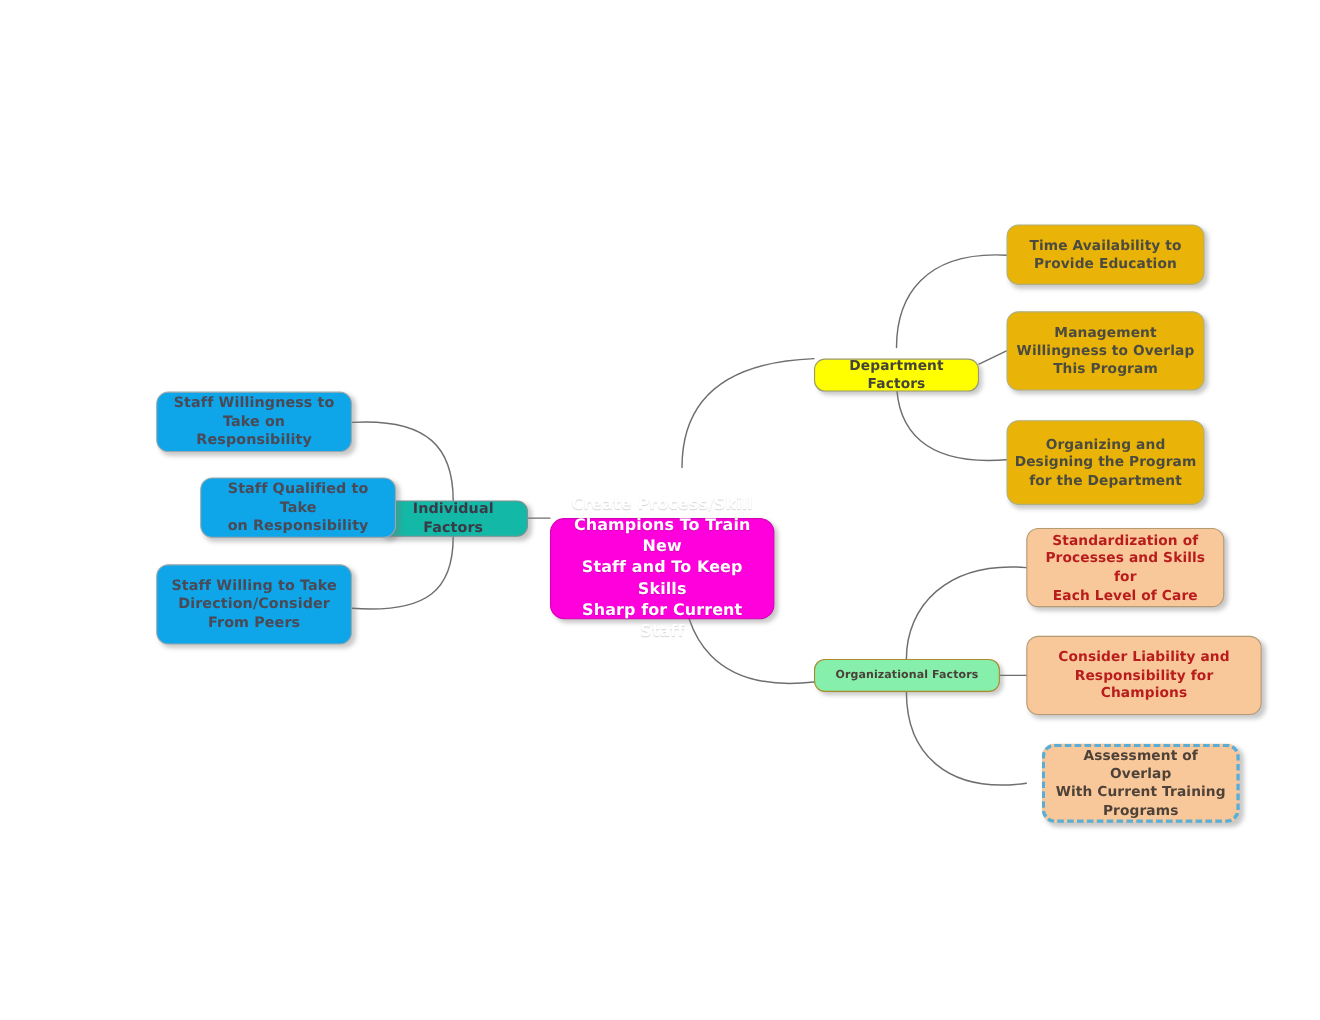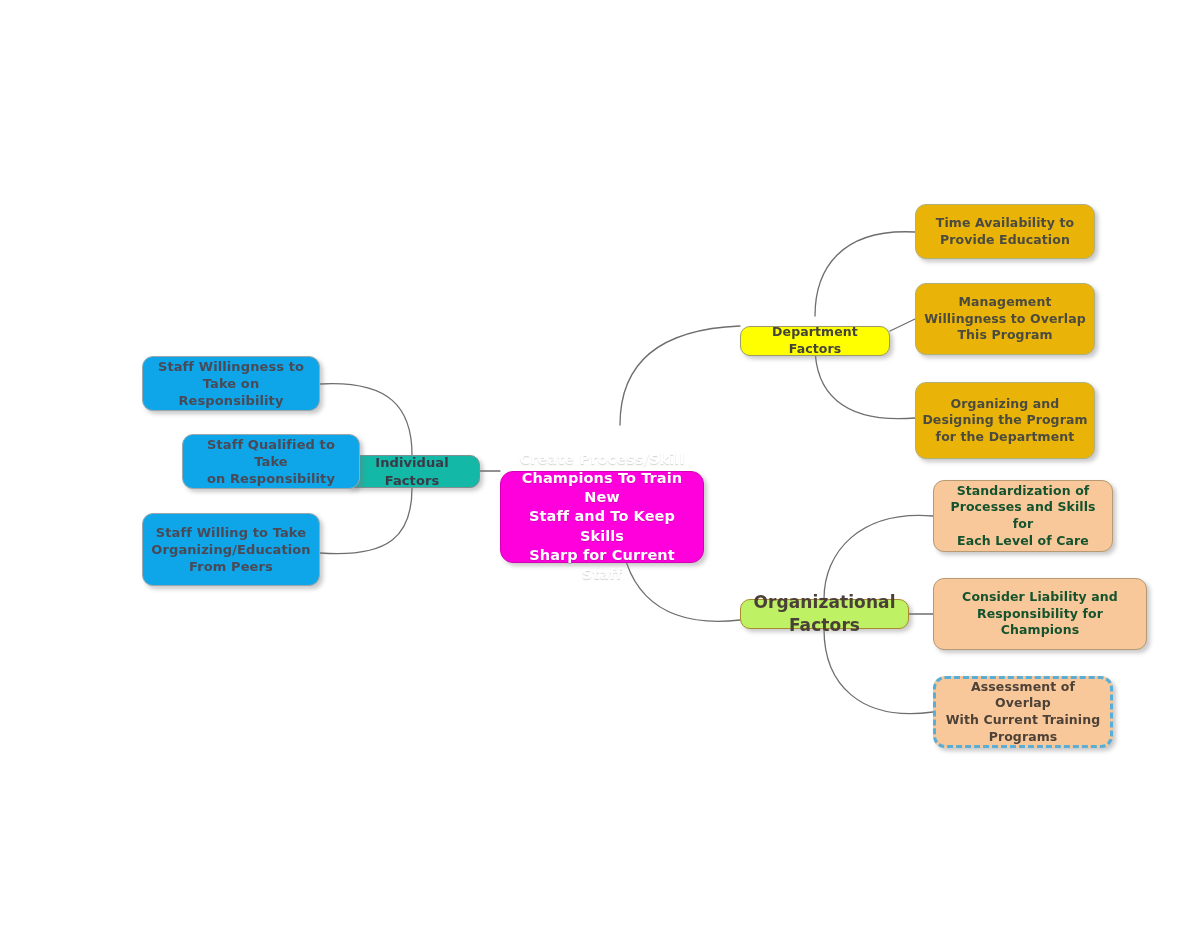--- a/index.html
+++ b/index.html
@@ -62,51 +62,52 @@
     border-radius: 10px;
   }
   .n-branch-yellow {
     background: #ffff00;
     border: 1px solid #9a9a6a;
     color: #44443a;
     font-size: 12.5px;
     border-radius: 10px;
   }
   .n-branch-gold {
-    background: #bef264;
+    background: #86efac;
     border: 1px solid #a98d2c;
     color: #4a4038;
-    font-size: 17px;
+    font-size: 10px;
     border-radius: 10px;
   }
   
   .n-leaf-cyan {
     background: #0ea5e9;
     border: 1px solid #9aa8ad;
     color: #4a4a57;
     font-size: 13px;
   }
   .n-leaf-yellow {
     background: #eab308;
     border: 1px solid #b0b07c;
     color: #4b4b3f;
     font-size: 12.5px;
   }
   .n-leaf-peach {
     background: #f8c89a;
     border: 1px solid #b59a74;
-    color: #14532d;
+    color: #b91c1c;
     font-size: 12.5px;
   }
   .n-leaf-peach-dashed {
     background: #f8c89a;
     border: 3px dashed #5aaed6;
     color: #4e4238;
     font-size: 12.5px;
     border-radius: 12px;
+    margin-left: 14px;
   }
 </style>
 </head>
 <body>
 
 <div id="canvas">
 
   <svg id="edges" viewBox="0 0 1200 927">
       <path d="M 620 425 C 620 380 640 330 740 326" fill="none" stroke="#6e6e6e" stroke-width="1.3" stroke-linecap="round"></path>
       <path d="M 620 517 C 620 580 650 630 740 620" fill="none" stroke="#6e6e6e" stroke-width="1.3" stroke-linecap="round"></path>
@@ -145,21 +146,21 @@
   <div class="node n-leaf-cyan" style="left:142px; top:434px; width:178px; height:55px;margin-left:40px;">
     <span class="txt">
       <span>Staff Qualified to Take</span><br>
       <span>on Responsibility</span>
     </span>
   </div>
 
   <div class="node n-leaf-cyan" style="left:142px; top:513px; width:178px; height:73px;text-align:center;">
     <span class="txt">
       <span>Staff Willing to Take</span><br>
-      <span>Organizing/Education</span><br>
+      <span>Direction/Consider</span><br>
       <span>From Peers</span>
     </span>
   </div>
 
   <div class="node n-branch-yellow" style="left:740px; top:326px; width:150px; height:30px;">
     <span class="txt">Department Factors</span>
   </div>
 
   <div class="node n-leaf-yellow" style="left:915px; top:204px; width:180px; height:55px;">
     <span class="txt">

